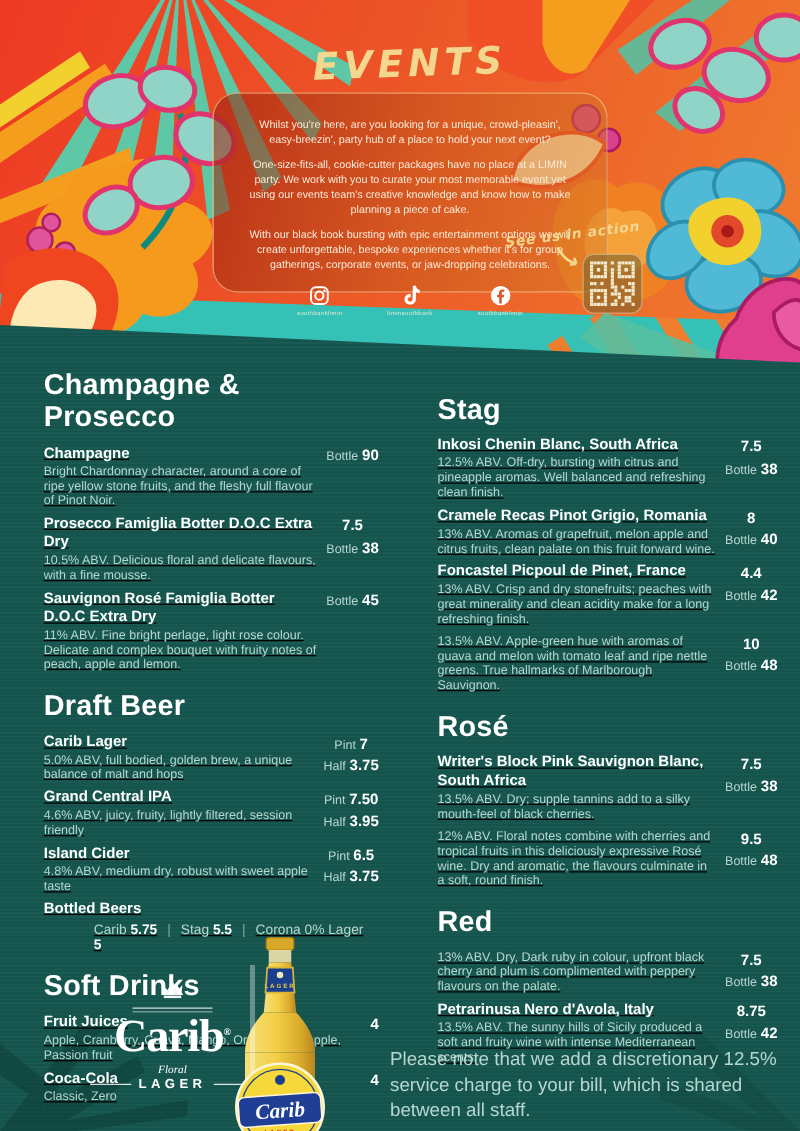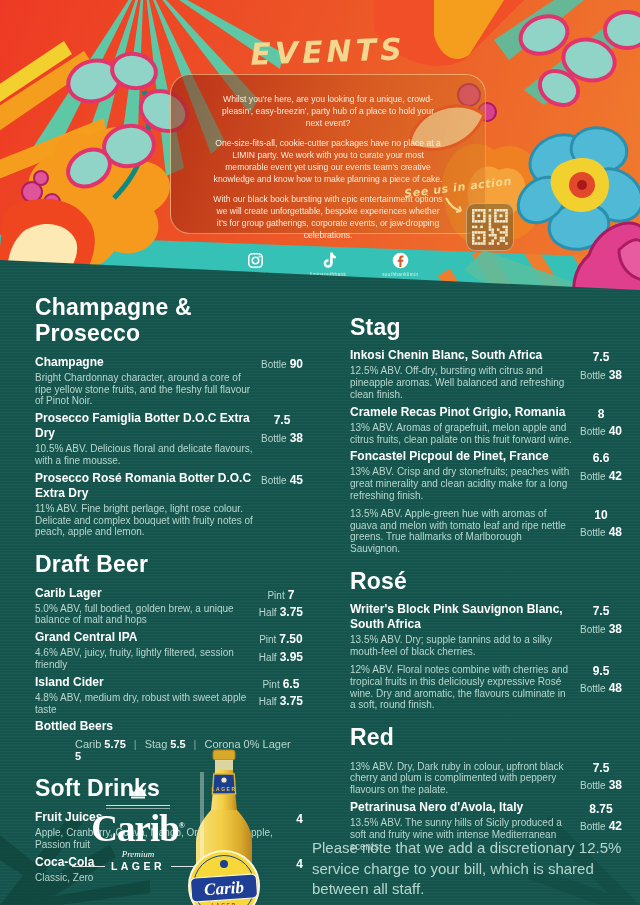--- a/index.html
+++ b/index.html
@@ -17,21 +17,21 @@
   .art-left{left:-6px;top:-4px;}
   .art-right{right:-4px;top:0;}
   .events-title{position:absolute;left:170px;top:34px;width:316px;z-index:4;
         text-align:center;font-size:30px;font-weight:bold;font-style:italic;
         letter-spacing:4px;color:var(--accent-cream,#f4d78e);
         transform:rotate(-2deg);font-family:"DejaVu Sans",cursive,sans-serif;}
   .events-card{position:absolute;left:170px;top:74px;width:316px;height:160px;z-index:4;
         box-sizing:border-box;border-radius:20px;padding:18px 26px 10px;
         background:linear-gradient(105deg,rgba(150,34,15,.58),rgba(196,90,28,.5) 55%,rgba(216,124,42,.46));
         border:1px solid rgba(250,216,160,.55);}
-  .events-card p{margin:0 16px 8px;font-size:8.6px;line-height:1.4;text-align:center;
+  .events-card p{margin:0 0 8px;font-size:8.6px;line-height:1.4;text-align:center;
         color:#fbead7;}
   .socials{display:flex;justify-content:center;gap:36px;margin-top:10px;}
   .social{display:flex;flex-direction:column;align-items:center;}
   .social .glyph{height:18px;display:flex;align-items:center;justify-content:center;}
   .handle{font-size:4.6px;letter-spacing:.4px;color:rgba(255,242,222,.9);margin-top:3px;}
   .see-note{position:absolute;left:404px;top:181px;z-index:5;font-size:11px;
         font-style:italic;font-weight:bold;color:var(--accent-cream,#f4d78e);
         transform:rotate(-7deg);letter-spacing:.6px;font-family:"DejaVu Sans",cursive,sans-serif;}
   .see-arrow{position:absolute;left:444px;top:196px;z-index:5;}
   .qr-box{position:absolute;left:466px;top:203px;width:46px;height:46px;z-index:5;
@@ -44,21 +44,21 @@
         background-image:repeating-linear-gradient(0deg,rgba(255,255,255,.025) 0 1px,rgba(0,0,0,.02) 1px 3px);}
   .menu{position:absolute;left:0;top:252px;width:624px;height:653px;z-index:6;}
   .col{position:absolute;}
   #col-left{left:35px;top:42px;width:268px;}
   #col-right{left:350px;top:62px;width:272px;}
   .section{margin-top:13px;}
   .section:first-child{margin-top:0;}
   .section-heading{margin:0 0 8px;font-size:23px;line-height:1.15;font-weight:bold;
         color:#fff;letter-spacing:.2px;}
   .menu-item{display:flex;align-items:flex-start;margin-bottom:4px;}
-  .item-main{flex:1;min-width:0;padding-right:8px;}
+  .item-main{flex:1;min-width:0;padding-right:8px;text-decoration:underline;}
   .item-name{font-size:12px;line-height:1.25;font-weight:bold;color:#fff;}
   .item-desc{font-size:10px;line-height:1.18;color:var(--desc-text,#b7d6cf);margin-top:2px;}
   .item-prices{text-align:center;white-space:nowrap;padding-top:1px;}
   .price-line{font-size:12px;font-weight:bold;color:#fff;line-height:1.45;}
   .plabel{font-size:10px;font-weight:normal;color:var(--desc-text,#b7d6cf);margin-right:3px;}
   .bottled-row{font-size:11px;color:var(--desc-text,#b7d6cf);margin-top:4px;margin-left:40px;}
   .bottled-row b{color:#fff;}
   .bottled-row .sep{margin:0 8px;opacity:.65;}
   
   .brand{position:absolute;left:72px;top:784px;width:132px;z-index:7;text-align:center;color:#fff;}
@@ -339,21 +339,21 @@
               <div class="item-name">Prosecco Famiglia Botter D.O.C Extra Dry</div>
               <div class="item-desc">10.5% ABV. Delicious floral and delicate flavours, with a fine mousse.</div>
             </div>
             <div class="item-prices">
               <div class="price-line"><span class="pval">7.5</span></div>
               <div class="price-line"><span class="plabel">Bottle</span><span class="pval">38</span></div>
             </div>
           </div>
           <div class="menu-item">
             <div class="item-main">
-              <div class="item-name">Prosecco Rosé Romania Botter D.O.C Extra Dry</div>
+              <div class="item-name">Sauvignon Rosé Famiglia Botter D.O.C Extra Dry</div>
               <div class="item-desc">11% ABV. Fine bright perlage, light rose colour. Delicate and complex bouquet with fruity notes of peach, apple and lemon.</div>
             </div>
             <div class="item-prices">
               <div class="price-line"><span class="plabel">Bottle</span><span class="pval">45</span></div>
             </div>
           </div>
         </div>
         <div class="section">
           <h2 class="section-heading">Draft Beer</h2>
           <div class="menu-item">
@@ -437,21 +437,21 @@
               <div class="price-line"><span class="pval">8</span></div>
               <div class="price-line"><span class="plabel">Bottle</span><span class="pval">40</span></div>
             </div>
           </div>
           <div class="menu-item">
             <div class="item-main">
               <div class="item-name">Foncastel Picpoul de Pinet, France</div>
               <div class="item-desc">13% ABV. Crisp and dry stonefruits; peaches with great minerality and clean acidity make for a long refreshing finish.</div>
             </div>
             <div class="item-prices">
-              <div class="price-line"><span class="pval">6.6</span></div>
+              <div class="price-line"><span class="pval">4.4</span></div>
               <div class="price-line"><span class="plabel">Bottle</span><span class="pval">42</span></div>
             </div>
           </div>
           <div class="menu-item">
             <div class="item-main">
               <div class="item-desc">13.5% ABV. Apple-green hue with aromas of guava and melon with tomato leaf and ripe nettle greens. True hallmarks of Marlborough Sauvignon.</div>
             </div>
             <div class="item-prices">
               <div class="price-line"><span class="pval">10</span></div>
               <div class="price-line"><span class="plabel">Bottle</span><span class="pval">48</span></div>
@@ -505,21 +505,21 @@
       </div>
   </div>
 
   <div class="brand">
     <svg class="crown" width="18" height="15" viewBox="0 0 18 15">
       <path d="M2 12 L1 4 L5 8 L9 1 L13 8 L17 4 L16 12 Z" fill="#fff"></path>
       <rect x="2" y="12.5" width="14" height="2" fill="#fff"></rect>
     </svg>
     <div class="orn"></div>
     <div class="wordmark"><span>Carib</span><sup>®</sup></div>
-    <div class="premium">Premium</div>
+    <div class="premium">Floral</div>
     <div class="lager-row">
       <span class="rule"></span>
       <span class="lager">LAGER</span>
       <span class="rule"></span>
     </div>
   </div>
 
   <svg class="bottle" width="76" height="160" viewBox="0 0 76 160">
     <defs>
       <linearGradient id="glass" x1="0" x2="1">

